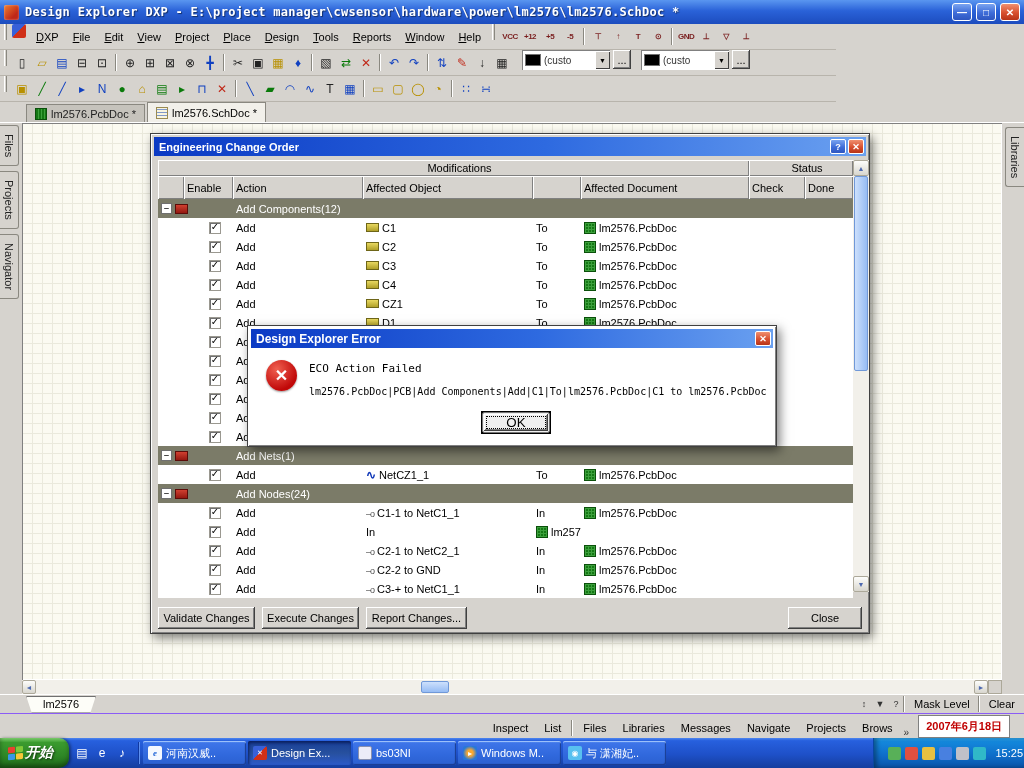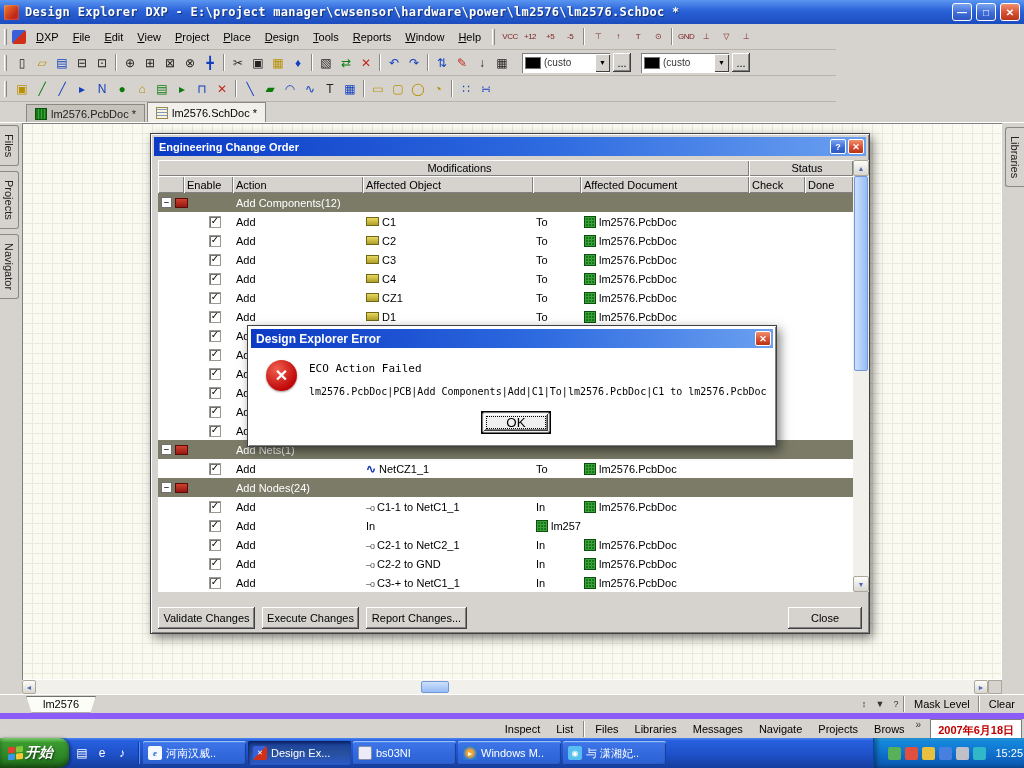--- a/index.html
+++ b/index.html
@@ -10,33 +10,33 @@
   
   .titlebar{position:absolute;left:0;top:0;width:1024px;height:24px;display:flex;align-items:center;gap:4px;padding:0 4px;
     background:linear-gradient(180deg,#5A96F0 0%,#2A62D8 45%,#1C4CBE 100%)}
   .appicon{width:15px;height:15px;border-radius:2px;background:linear-gradient(135deg,#F08030,#C02818 70%);box-shadow:inset 0 0 2px #fff8;flex:0 0 auto}
   .title-text{flex:1;color:#fff;font:bold 12px "DejaVu Sans Mono",monospace;letter-spacing:.3px;white-space:nowrap;overflow:hidden;text-shadow:1px 1px 1px rgba(0,0,0,.5);padding-left:2px}
   .capbtn{width:20px;height:18px;border:1px solid #fff;border-radius:3px;display:flex;align-items:center;justify-content:center;color:#fff;
     font:bold 10px "Liberation Sans",sans-serif;background:linear-gradient(180deg,#7AA4F0,#3E6CD8 55%,#2E56C0)}
   .capbtn.close{background:linear-gradient(180deg,#F09070,#D85030 55%,#B83418)}
 
   
-  .bar{position:absolute;left:0;width:836px;background:#D6D3CE;display:flex;align-items:center;border-bottom:1px solid #B8B4AC}
+  .bar{position:absolute;left:0;width:836px;background:#D6D3CE;display:flex;border-bottom:1px solid #B8B4AC}
   .menubar{top:24px;height:26px}
   .toolbar1{top:50px;height:26px}
   .toolbar2{top:76px;height:26px}
   .grip{width:3px;height:16px;border-left:1px solid #fff;border-right:1px solid #8A8880;margin:0 5px 0 4px}
   .dxp-logo{width:14px;height:14px;margin-right:3px;background:linear-gradient(135deg,#3860D8 50%,#D03018 50%);border-radius:2px}
   .menus{display:flex;align-items:center}
   .menu-item{display:inline-block;padding:3px 7px;font-size:11px}
   .menu-item::first-letter{text-decoration:underline}
   .icons{display:flex;align-items:center}
   .tbico{width:20px;height:20px;display:flex;align-items:center;justify-content:center;font-size:12px;color:#222}
   .tbico i{font-style:normal}
-  .tbico.pw{color:#7A1E1E;font-weight:normal}
+  .tbico.pw{color:#7A1E1E;font-weight:bold}
   .tbico.pw i{font-size:8px;letter-spacing:-.5px}
   .tbsep{width:2px;height:17px;border-left:1px solid #8A8880;border-right:1px solid #fff;margin:0 3px}
   .g{color:#0A7A0A}.b{color:#1040C0}.r{color:#C02818}.y{color:#B89000}
   .combo{display:flex;align-items:center;height:20px;width:88px;background:#fff;margin-left:10px;
     box-shadow:inset 1px 1px 0 #808080,inset -1px -1px 0 #fff}
   .swatch{width:16px;height:12px;background:#000;border:1px solid #707070;margin:0 3px}
   .combo-text{flex:1;font-size:10px;color:#333;font-style:normal;white-space:nowrap;overflow:hidden}
   .combo-arrow{width:15px;height:18px;display:flex;align-items:center;justify-content:center;font-size:7px;font-style:normal;background:#D6D3CE;
     box-shadow:inset 1px 1px 0 #fff,inset -1px -1px 0 #404040}
   .dots-btn{width:18px;height:19px;margin-left:3px;display:flex;align-items:center;justify-content:center;font-size:10px}
@@ -71,21 +71,21 @@
   .caption .ttl.mono{font-family:Liberation Sans, sans-serif;font-size:12px}
   .dlgcapbtn{width:16px;height:15px;border:1px solid #fff;border-radius:2px;display:flex;align-items:center;justify-content:center;color:#fff;font:bold 9px "Liberation Sans",sans-serif;
     background:linear-gradient(180deg,#7AA4F0,#3E6CD8 55%,#2E56C0)}
   .dlgcapbtn.close{background:linear-gradient(180deg,#F09070,#D85030 55%,#B83418)}
 
   .eco{position:absolute;left:150px;top:133px;width:720px;height:501px;z-index:5}
   .eco-table{position:absolute;left:7px;top:26px;width:711px;height:432px;background:#fff;display:flex;
     box-shadow:inset 1px 1px 0 #808080,inset -1px -1px 0 #fff}
   .tmain{width:695px}
   .hd1{display:grid;grid-template-columns:591px 104px;height:16px}
-  .hd2{display:grid;grid-template-columns:26px 49px 130px 170px 48px 168px 56px 48px;height:17px}
+  .hd2{display:grid;grid-template-columns:26px 49px 130px 170px 48px 168px 56px 48px;height:23px}
   .hcell{background:#D6D3CE;box-shadow:inset 1px 1px 0 #fff,inset -1px -1px 0 #808080;display:flex;align-items:center;padding-left:3px;font-size:11px;overflow:hidden;white-space:nowrap}
   .hd1 .hcell{justify-content:center;padding-left:12px}
   .tbody{background:#fff}
   .erow{display:grid;grid-template-columns:26px 49px 130px 170px 48px 168px 56px 48px;height:19px;align-items:center}
   .erow.group{background:#7B7B68;color:#fff}
   .cell{display:flex;align-items:center;gap:3px;height:19px;padding-left:3px;overflow:hidden;white-space:nowrap;font-size:11px}
   .erow.group .cell{overflow:visible}
   .collapse-box{width:11px;height:11px;background:#fff;border:1px solid #707070;color:#000;display:flex;align-items:center;justify-content:center;font:9px/9px "DejaVu Sans Mono",monospace;flex:0 0 auto}
   .grp-ico{width:13px;height:10px;background:linear-gradient(180deg,#D04030,#941810);border:1px solid #5C0C08;flex:0 0 auto}
   .cbx{width:12px;height:12px;background:#fff;box-shadow:inset 1px 1px 0 #707070,inset -1px -1px 0 #fff;border:1px solid #9A9890;display:flex;align-items:center;justify-content:center;margin-left:22px;flex:0 0 auto}
@@ -123,21 +123,21 @@
   .hthumb{position:absolute;left:41%;top:1px;width:28px;height:12px;border-radius:2px;background:linear-gradient(180deg,#CDE0FC,#96BCF4);border:1px solid #7098D8}
   .hcorner{width:14px;height:14px;background:#D6D3CE;border:1px solid #ACA899}
 
   .sheetbar{position:absolute;left:0;top:694px;width:1024px;height:19px;background:#D6D3CE;display:flex;align-items:center;border-top:1px solid #fff}
   .sheettab{margin-left:26px;height:17px;display:flex;align-items:center;padding:0 16px;background:#FDFDF8;border:1px solid #707070;font-size:11px;
     clip-path:polygon(0 0,100% 0,92% 100%,8% 100%)}
   .sheet-right{margin-left:auto;display:flex;align-items:center;height:19px}
   .flaticon{width:16px;height:16px;display:flex;align-items:center;justify-content:center;font-size:9px;color:#333;font-style:normal}
   .flatbtn{padding:2px 9px;font-size:11px;border-left:1px solid #fff;box-shadow:-1px 0 0 #8A8880}
 
-  .panelbar{position:absolute;left:0;top:713px;width:1024px;height:25px;background:#D6D3CE;display:flex;align-items:flex-start;justify-content:flex-end;padding-right:2px;border-top:6px solid #8b5cf6}
+  .panelbar{position:absolute;left:0;top:713px;width:1024px;height:25px;background:#D6D3CE;display:flex;align-items:flex-end;justify-content:flex-end;padding-right:14px;border-top:1px solid #8b5cf6}
   .panelbtn{padding:4px 8px;font-size:11px}
   .panelsep{width:2px;height:16px;border-left:1px solid #8A8880;border-right:1px solid #fff;margin:0 2px}
   .chev{font-size:10px;padding:0 3px;color:#333}
   .datebox{margin-left:6px;background:#fff;border:1px solid #808080;color:#C00000;font-weight:bold;font-size:11px;padding:3px 7px;white-space:nowrap}
 
   
   .taskbar{position:absolute;left:0;top:738px;width:1024px;height:30px;display:flex;align-items:center;
     background:linear-gradient(180deg,#4E86F0 0%,#2760DE 9%,#1E50C8 55%,#153E9E 100%)}
   .startbtn{height:30px;display:flex;align-items:center;gap:1px;padding:0 16px 0 8px;border-radius:0 10px 10px 0;
     background:linear-gradient(180deg,#7FD06F 0%,#3B9B2F 15%,#2E8726 60%,#1E6A18 100%);box-shadow:inset 0 -3px 5px rgba(0,0,0,.35),2px 0 3px rgba(0,0,0,.4);

